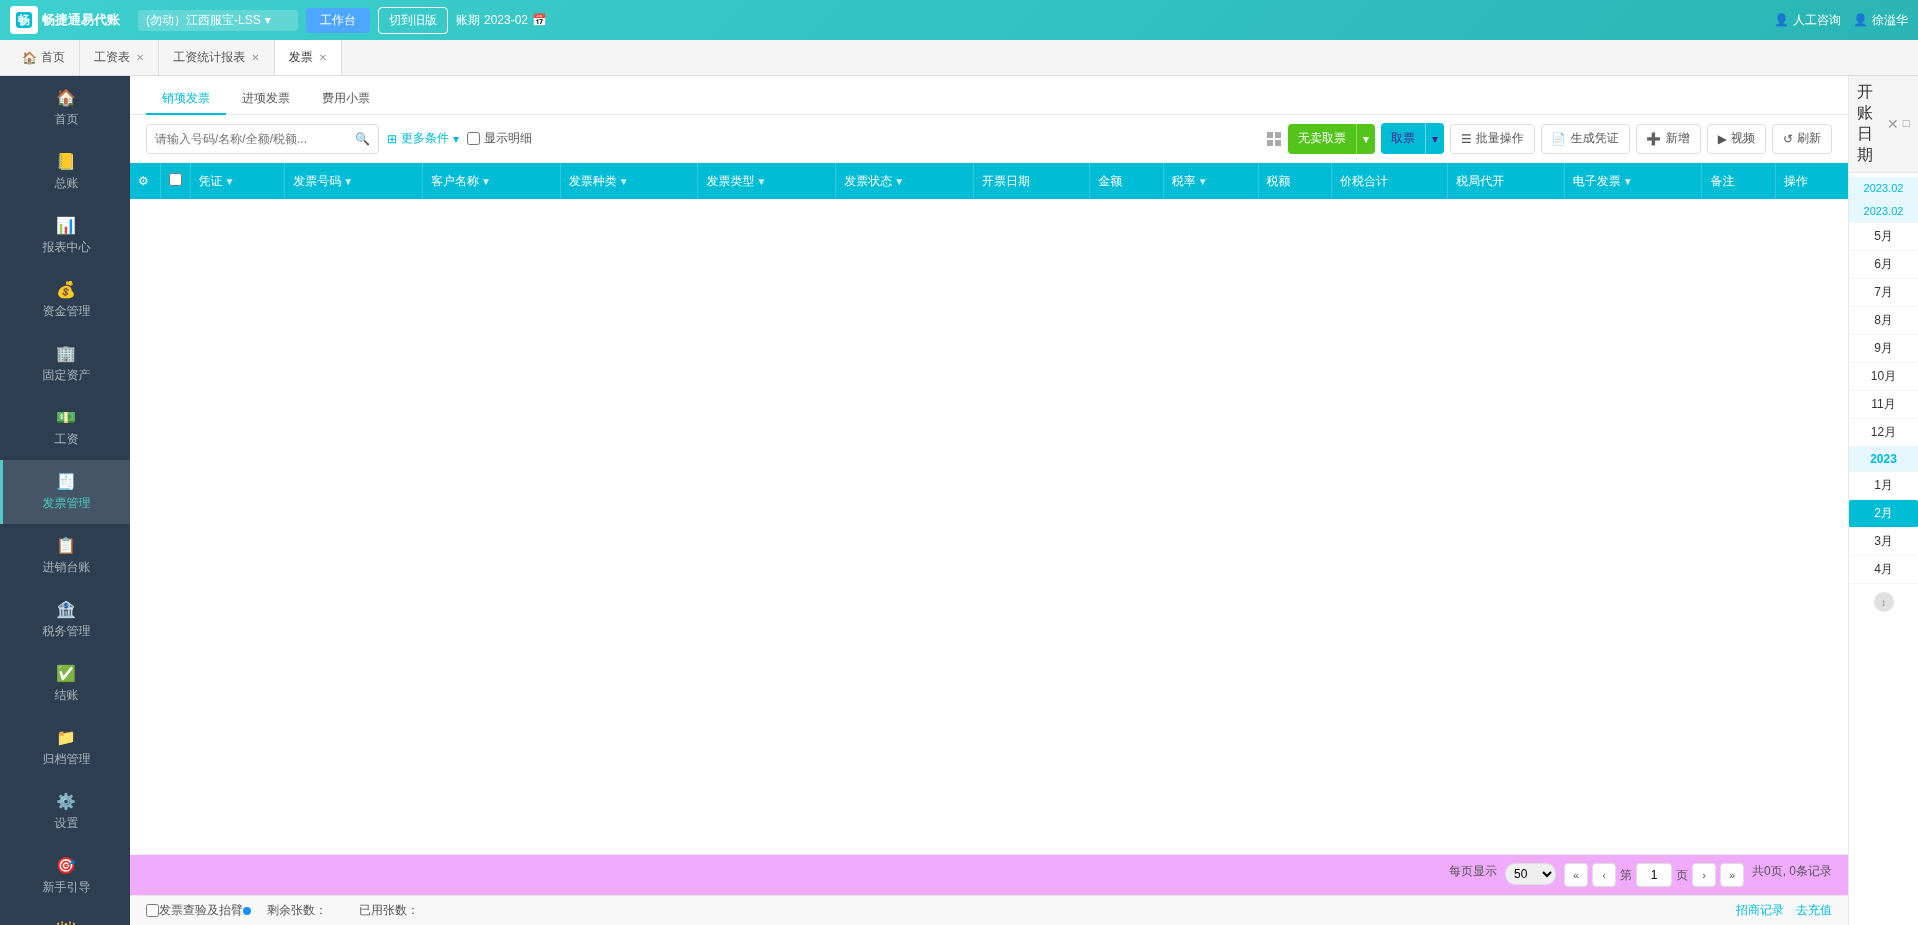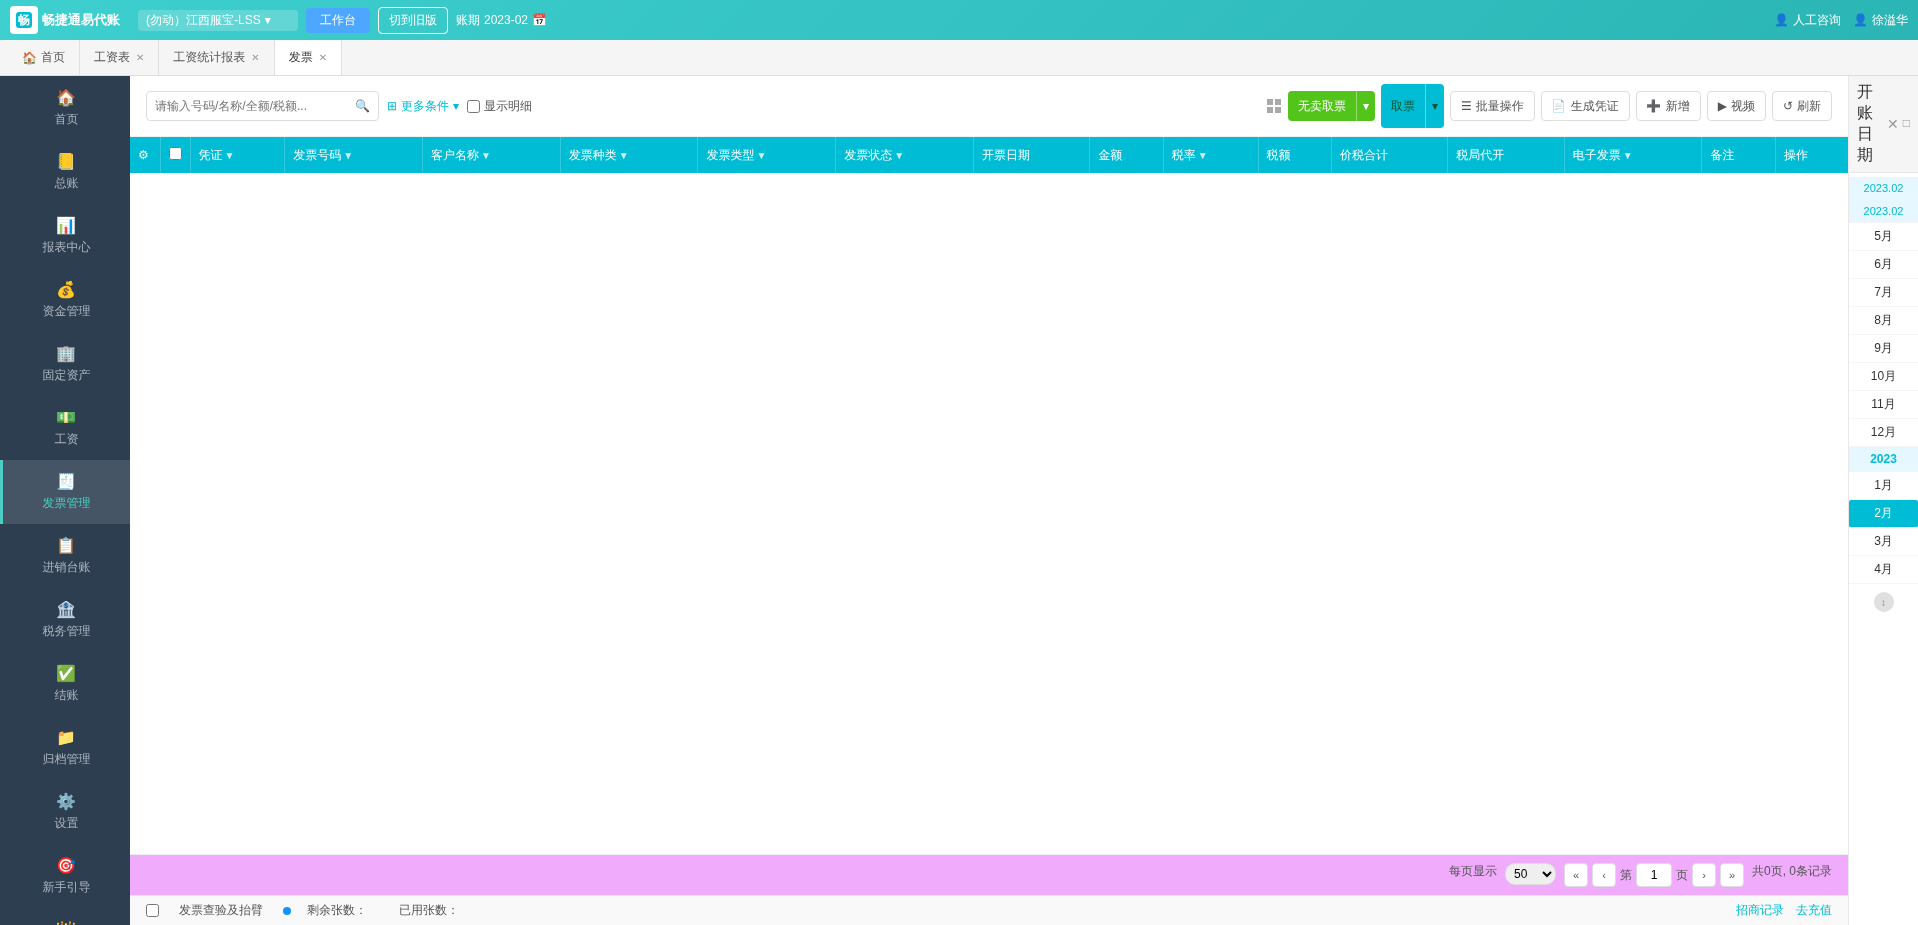--- a/index.html
+++ b/index.html
@@ -89,22 +89,22 @@
       background: #52c41a; color: white; border: none; border-radius: 4px;
       cursor: pointer; font-size: 12px;
     }
     .btn-green-dropdown .main-part { padding: 0 10px; }
     .btn-green-dropdown .arrow-part {
       padding: 0 6px; border-left: 1px solid rgba(255,255,255,0.4);
       display: flex; align-items: center; height: 100%;
     }
 
     .btn-teal-dropdown {
-      display: flex; align-items: center; height: 44px;
-      background: #00bcd4; color: #14532d; border: none; border-radius: 4px;
+      display: flex; align-items: center; height: 31px;
+      background: #00bcd4; color: #4c1d95; border: none; border-radius: 4px;
       cursor: pointer; font-size: 12px;
     }
     .btn-teal-dropdown .main-part { padding: 0 10px; }
     .btn-teal-dropdown .arrow-part {
       padding: 0 6px; border-left: 1px solid rgba(255,255,255,0.4);
       display: flex; align-items: center; height: 100%;
     }
 
     .btn-outline {
       display: flex; align-items: center; gap: 4px; height: 30px;
@@ -156,21 +156,21 @@
     }
     .page-input { width: 36px; height: 24px; border: 1px solid #ddd; border-radius: 4px; text-align: center; font-size: 12px; }
     .total-label { color: #555; font-size: 12px; }
 
     
     .bottom-bar {
       display: flex; align-items: center; padding: 6px 16px;
       background: #f9f9f9; border-top: 1px solid #e8e8e8;
       font-size: 12px; color: #555; gap: 16px; flex-shrink: 0;
     }
-    .bottom-check { display: flex; align-items: center; gap: 20px; }
+    .bottom-check { display: flex; align-items: center; gap: 0; }
     .blue-dot { width: 8px; height: 8px; background: #1890ff; border-radius: 50%; }
     .bottom-links { margin-left: auto; display: flex; gap: 12px; }
     .bottom-link { color: #00bcd4; cursor: pointer; }
 
     
     .right-panel {
       width: 70px; background: white; border-left: 1px solid #e8e8e8;
       display: flex; flex-direction: column; flex-shrink: 0;
       overflow-y: auto; box-shadow: -2px 0 6px rgba(0,0,0,0.08);
     }
@@ -315,20 +315,31 @@
       <span>新手引导</span>
     </div>
     <div class="sidebar-item">
       <span class="sidebar-icon">👑</span>
 
     </div>
   </div>
 
   <div class="content-area">
 
+    <div class="sub-tab-bar">
+      <div class="sub-tab active">
+        <span>销项发票</span>
+      </div>
+      <div class="sub-tab">
+        <span>进项发票</span>
+      </div>
+      <div class="sub-tab">
+        <span>费用小票</span>
+      </div>
+    </div>
 
     <div class="toolbar">
       <div class="toolbar-left">
         <div style="display:flex;align-items:center;border:1px solid #ddd;border-radius:4px;overflow:hidden;height:30px;">
           <input class="search-input" style="border: none; width: 200px;" type="text" placeholder="请输入号码/名称/全额/税额...">
           <span style="padding:0 8px;color:#aaa;cursor:pointer;">🔍</span>
         </div>
         <div class="filter-btn">
           <span>⊞</span>
           <span>更多条件</span>

